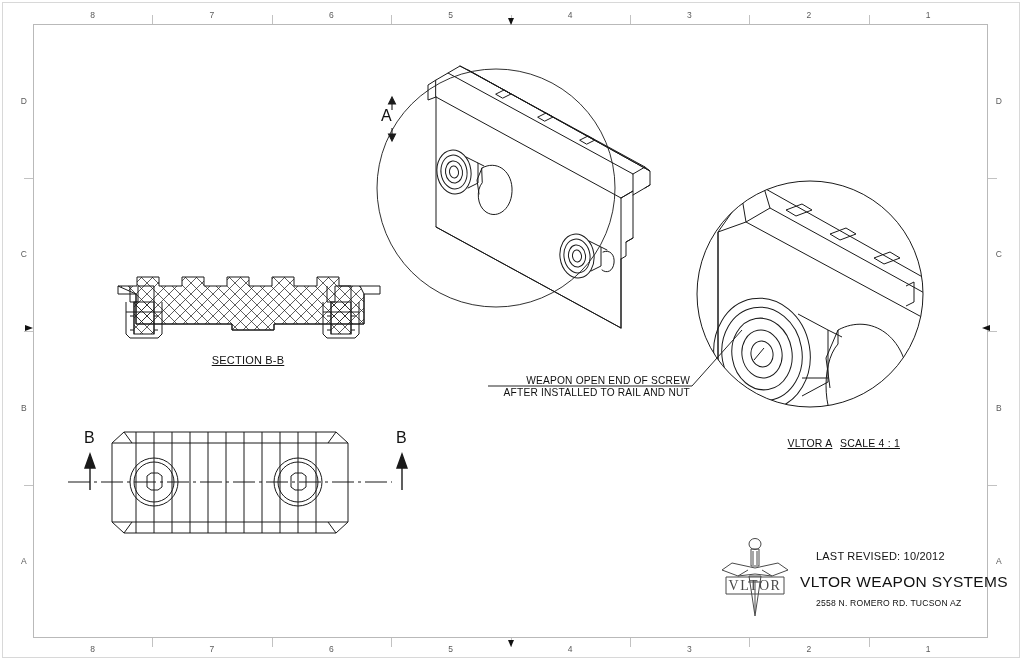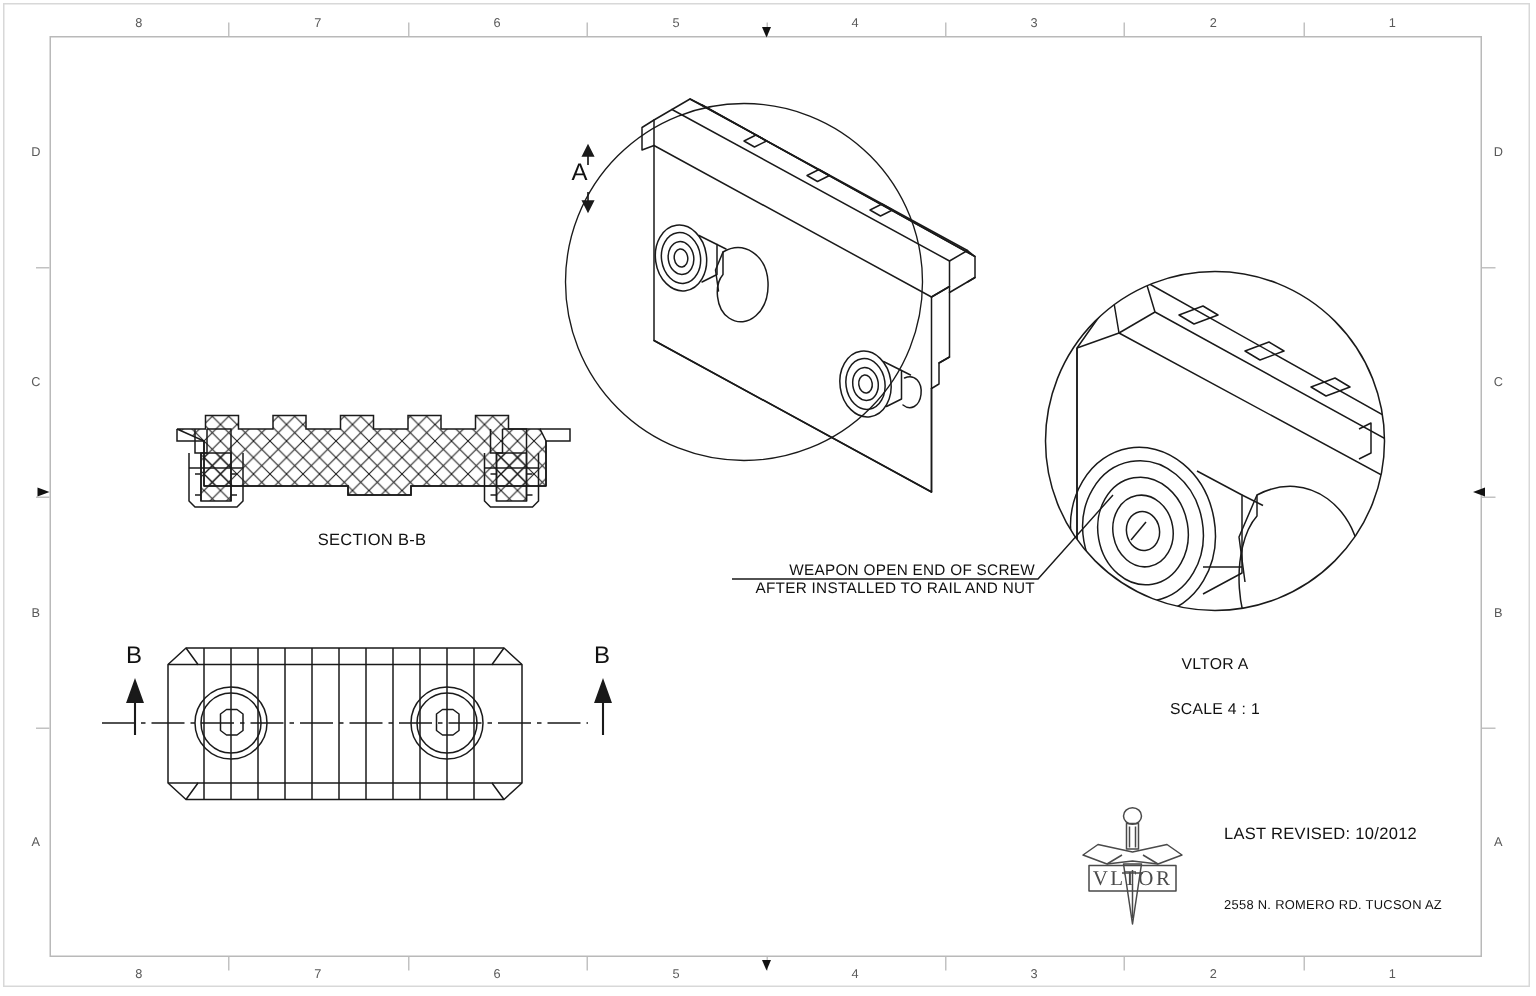--- a/index.html
+++ b/index.html
@@ -33,21 +33,21 @@
   .cm-down{border:0;width:0;height:0;border-left:3.5px solid transparent;
            border-right:3.5px solid transparent;border-top:7px solid #111;}
 
   
   .view{position:absolute;text-decoration:underline;}
   .view svg{display:block;overflow:visible;}
 
   
   .lbl{position:absolute;font-size:10.5px;color:#111;letter-spacing:.2px;
        white-space:pre;line-height:1.18;}
-  .lbl.c{text-align:center;}
+  .lbl.c{text-align:center;text-decoration:underline;}
   .lbl.r{text-align:right;}
   .big-letter{position:absolute;font-size:16px;color:#111;font-weight:400;}
 
   
   #title-block{position:absolute;left:718px;top:536px;width:262px;height:82px;}
   .tb-line{position:absolute;white-space:nowrap;color:#111;}
   #tb-revised{font-size:11px;letter-spacing:.2px;}
   #tb-company{font-size:15.5px;letter-spacing:.3px;}
   #tb-address{font-size:8.6px;letter-spacing:.2px;}
 </style>
@@ -322,21 +322,21 @@
         <path d="M148 148 C182 130 216 156 218 198 C220 244 186 272 156 254
                  C132 240 130 182 148 162 Z"></path>
         <path d="M148 148 L136 176 L140 206"></path>
         <path d="M156 254 L150 236"></path>
       </g>
       <circle cx="120" cy="112" r="113" fill="none" stroke="#1a1a1a" stroke-width="1"></circle>
     </svg>
   </div>
 
   <div class="lbl c" style="left:720px;top:437px;width:180px;font-size:10.5px;">VLTOR A</div>
-  <div class="lbl c" style="left:720px;top:467px;width:180px;font-size:10.5px;">SCALE 4 : 1</div>
+  <div class="lbl c" style="left:720px;top:437px;width:180px;font-size:10.5px;text-align:right;">SCALE 4 : 1</div>
 
   <div class="view" style="left:480px;top:326px;">
     <svg width="270" height="66" viewBox="0 0 270 66">
       <g fill="none" stroke="#1a1a1a" stroke-width="0.95">
         <path d="M8 60 L212 60 L262 4"></path>
       </g>
     </svg>
   </div>
   <div class="lbl r" style="left:470px;top:375px;width:220px;font-size:10.2px;">WEAPON OPEN END OF SCREW</div>
   <div class="lbl r" style="left:470px;top:387px;width:220px;font-size:10.2px;">AFTER INSTALLED TO RAIL AND NUT</div>
@@ -361,16 +361,17 @@
           <path d="M37 44 L37 76"></path>
           <path d="M30 46 L44 46"></path>
 
           <rect x="8" y="41" width="58" height="17"></rect>
         </g>
         <text x="37" y="54" text-anchor="middle" font-family="Liberation Serif, serif" font-size="14" letter-spacing="1.6" fill="#4a4a4a">VLTOR</text>
       </svg>
     </div>
 
     <div class="tb-line" id="tb-revised" style="left:98px;top:14px;">LAST REVISED: 10/2012</div>
+    <div class="tb-line" id="tb-company" style="left:82px;top:37px;">VLTOR WEAPON SYSTEMS</div>
     <div class="tb-line" id="tb-address" style="left:98px;top:62px;">2558 N. ROMERO RD. TUCSON AZ</div>
   </div>
 
 </div>
 
 </body></html>

